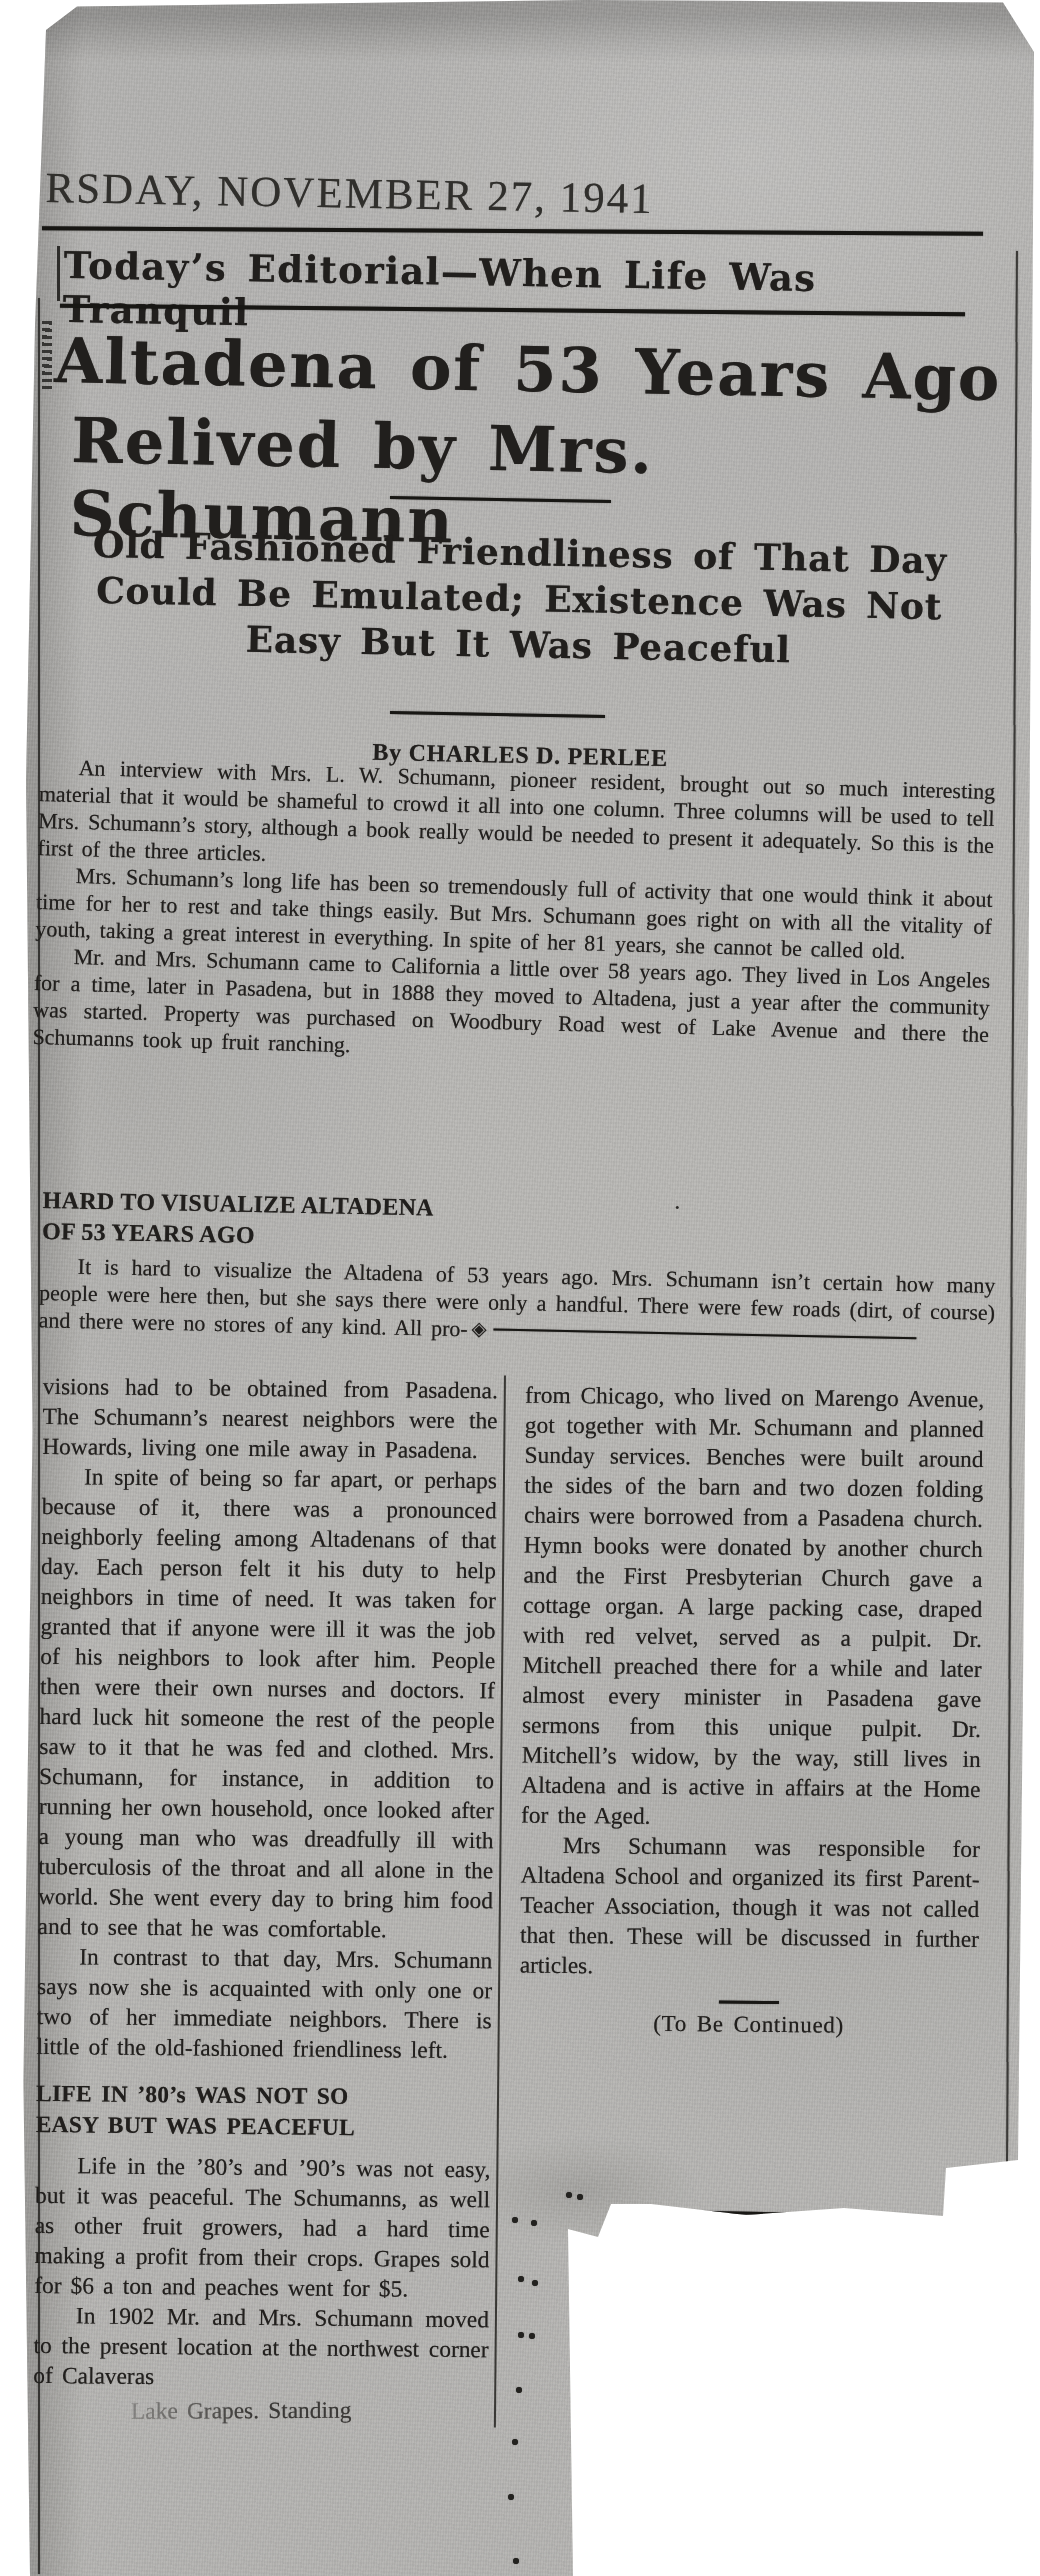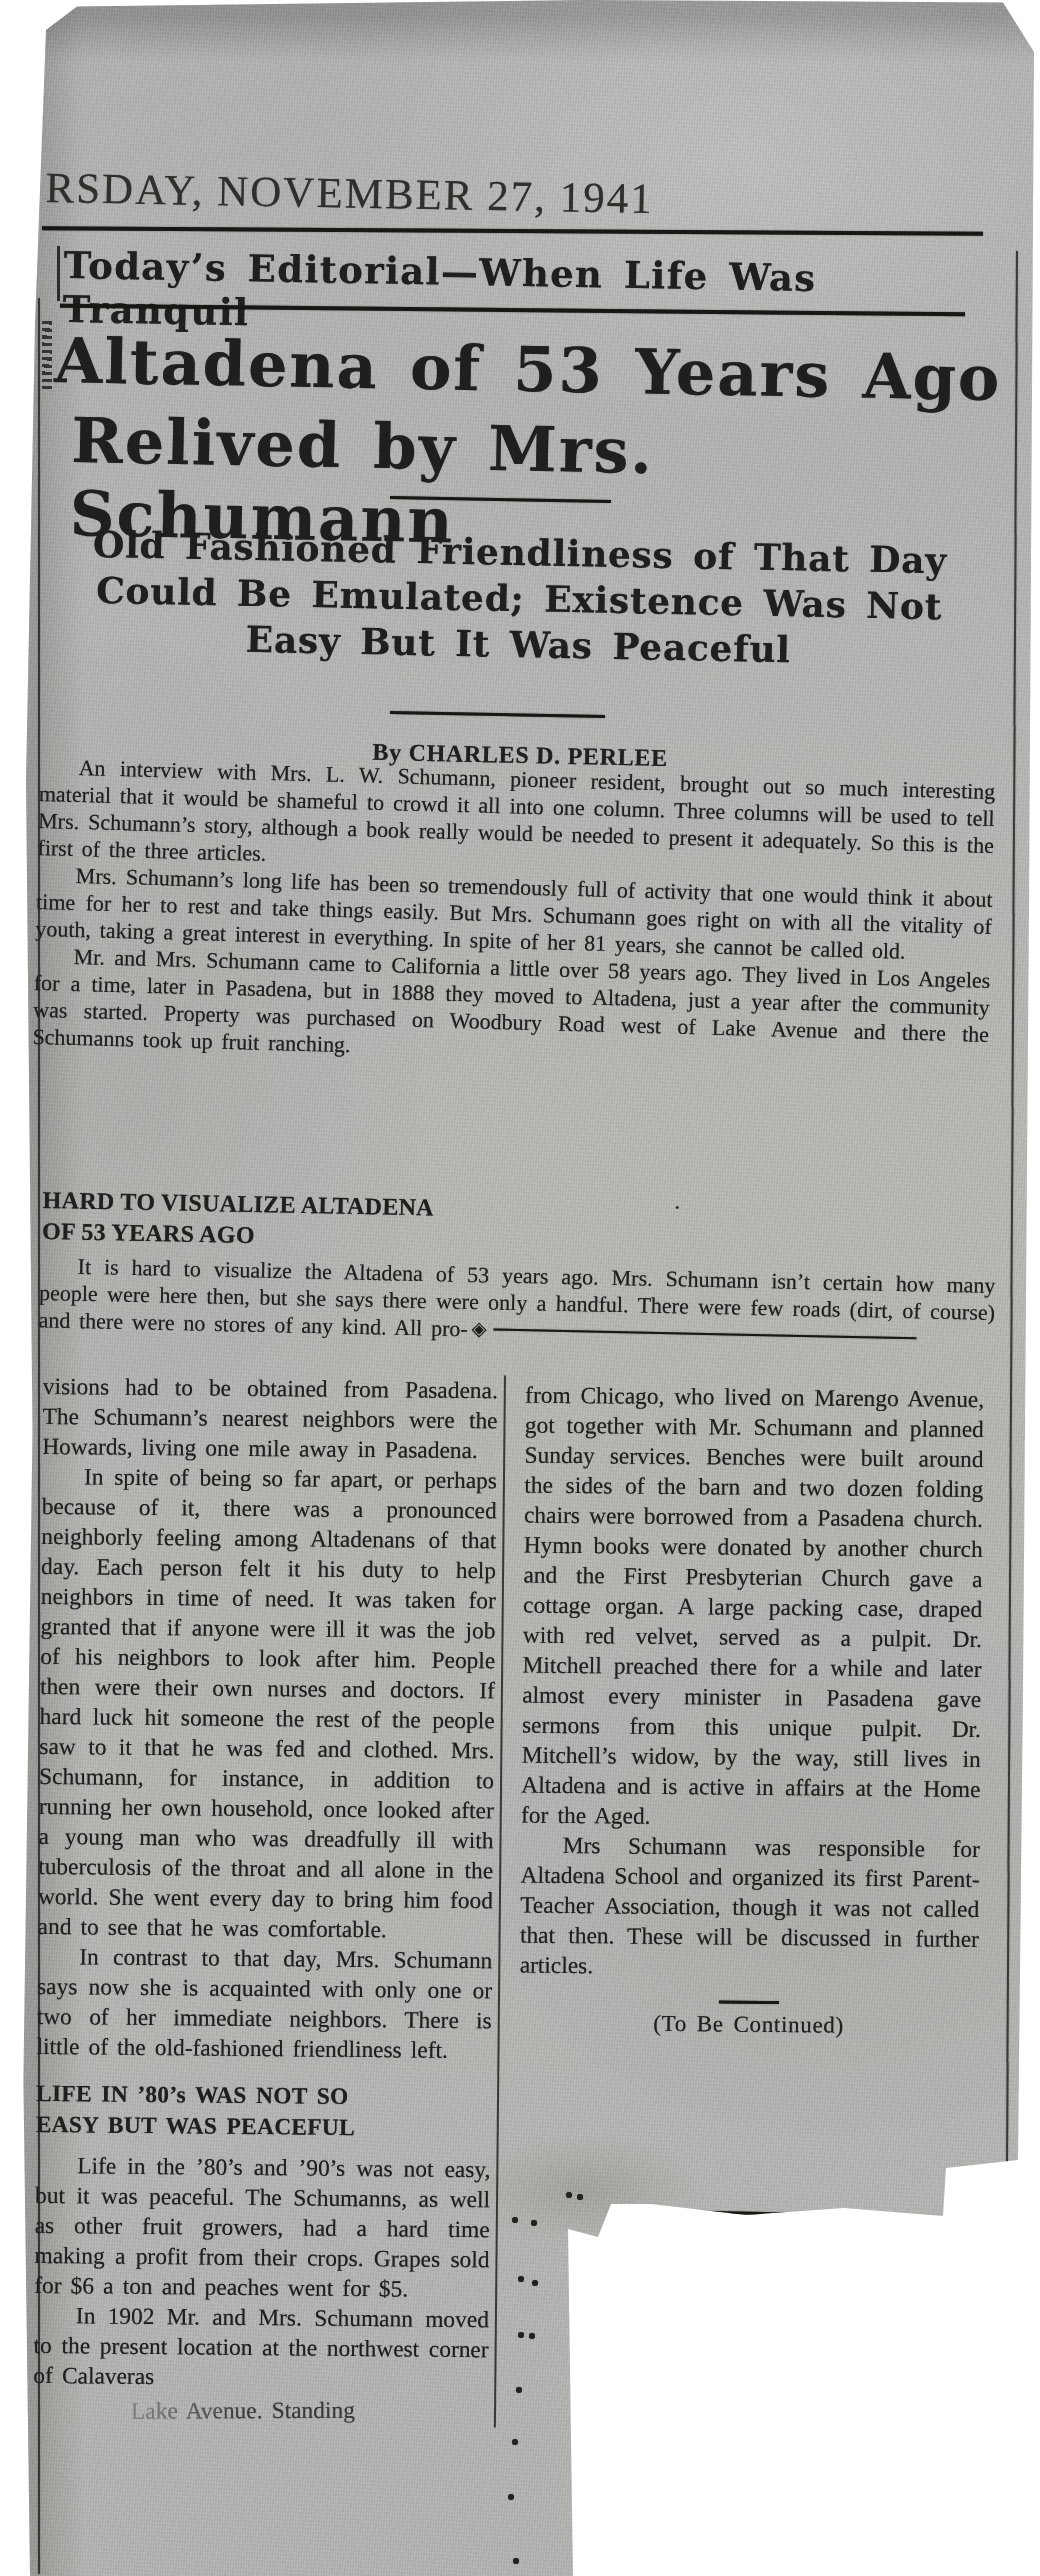--- a/index.html
+++ b/index.html
@@ -135,21 +135,21 @@
       <div class="col col-left">
         <p class="noindent">visions had to be obtained from Pasadena.  The Schumann’s nearest neighbors were the Howards, living one mile away in Pasadena.</p>
         <p>In spite of being so far apart, or perhaps because of it, there was a pronounced neighborly feeling among Altadenans of that day.  Each person felt it his duty to help neighbors in time of need.  It was taken for granted that if anyone were ill it was the job of his neighbors to look after him.  People then were their own nurses and doctors.  If hard luck hit someone the rest of the people saw to it that he was fed and clothed. Mrs. Schumann, for instance, in addition to running her own household, once looked after a young man who was dreadfully ill with tuberculosis of the throat and all alone in the world.  She went every day to bring him food and to see that he was comfortable.</p>
         <p>In contrast to that day, Mrs. Schumann says now she is acquainted with only one or two of her immediate neighbors.  There is little of the old-fashioned friendliness left.</p>
         <div class="col-head">
           <span>LIFE IN ’80’s WAS NOT SO</span>
           <span>EASY BUT WAS PEACEFUL</span>
         </div>
         <p>Life in the ’80’s and ’90’s was not easy, but it was peaceful.  The Schumanns, as well as other fruit growers, had a hard time making a profit from their crops.  Grapes sold for $6 a ton and peaches went for $5.</p>
         <p>In 1902 Mr. and Mrs. Schumann moved to the present location at the northwest corner of Calaveras</p>
-        <div class="torn-line"><span>Lake Avenue.  Standing</span></div>
+        <div class="torn-line"><span>Lake Grapes.  Standing</span></div>
       </div>
       <div class="col col-right">
         <p class="noindent">from Chicago, who lived on Marengo Avenue, got together with Mr. Schumann and planned Sunday services.  Benches were built around the sides of the barn and two dozen folding chairs were borrowed from a Pasadena church. Hymn books were donated by another church and the First Presbyterian Church gave a cottage organ. A large packing case, draped with red velvet, served as a pulpit.  Dr. Mitchell preached there for a while and later almost every minister in Pasadena gave sermons from this unique pulpit.  Dr. Mitchell’s widow, by the way, still lives in Altadena and is active in affairs at the Home for the Aged.</p>
         <p>Mrs Schumann was responsible for Altadena School and organized its first Parent-Teacher Association, though it was not called that then. These will be discussed in further articles.</p>
         <div class="tbc-rule"></div>
         <div class="tbc">(To Be Continued)</div>
       </div>
     </div>
 
     <div class="vrule vl"></div>

